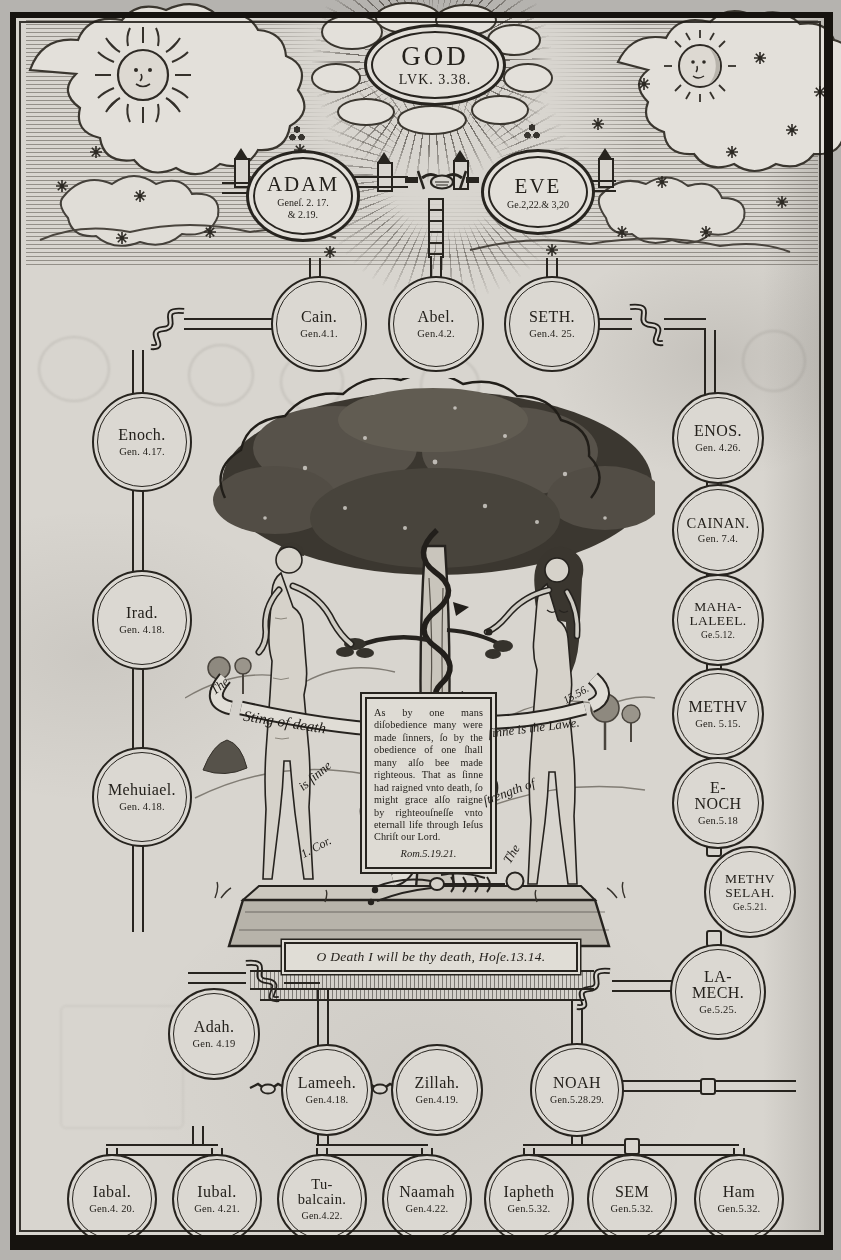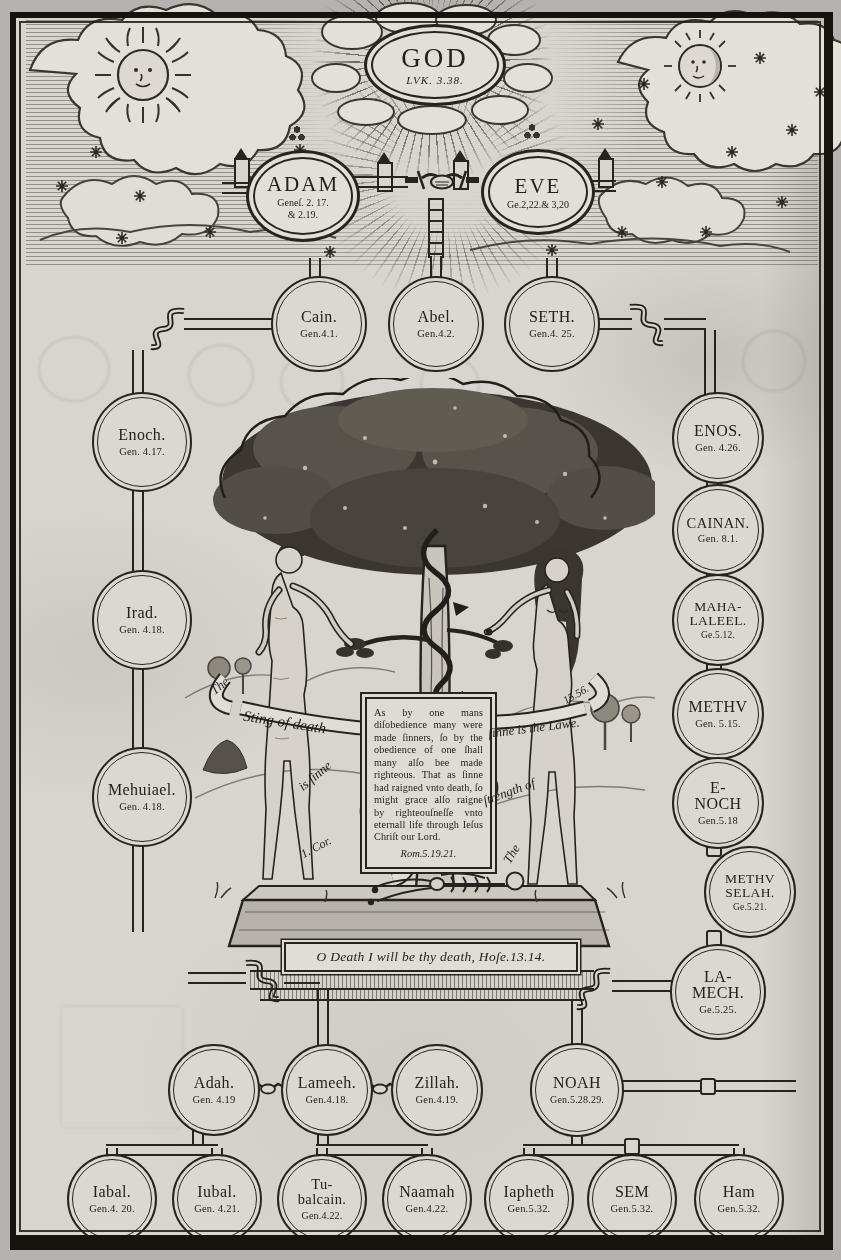--- a/index.html
+++ b/index.html
@@ -39,21 +39,21 @@
   .node::before{content:"";position:absolute;inset:3px;border:1.5px solid #27241f;border-radius:50%;}
   .node .nm{font-size:16px;line-height:1.02;white-space:pre-line;letter-spacing:.4px;}
   .node .rf{font-size:10.5px;margin-top:3px;letter-spacing:.2px;}
   
   .oval{position:absolute;border:3px solid #27241f;border-radius:50%;background:#e2dfd9;z-index:5;
         display:flex;flex-direction:column;align-items:center;justify-content:center;text-align:center;}
   .oval::before{content:"";position:absolute;inset:4px;border:2px solid #27241f;border-radius:50%;}
   .oval .nm{font-size:21px;letter-spacing:2px;}
   .oval .rf{font-size:10px;white-space:pre-line;line-height:1.15;}
   .oval.god .nm{font-size:27px;letter-spacing:3px;}
-  .oval.god .rf{font-size:11px;letter-spacing:1px;font-style:italic;}
+  .oval.god .rf{font-size:14px;letter-spacing:1px;}
   .tower{position:absolute;width:12px;height:26px;background:#d8d5cf;border:2px solid #27241f;z-index:4;}
   .tower::before{content:"";position:absolute;left:-2px;top:-12px;border-left:7px solid transparent;
         border-right:7px solid transparent;border-bottom:11px solid #27241f;}
   .trefoil{position:absolute;width:18px;height:16px;z-index:4;opacity:.9;
     background:radial-gradient(circle at 50% 22%,#27241f 0 3.2px,transparent 3.4px),
                radial-gradient(circle at 25% 70%,#27241f 0 3.2px,transparent 3.4px),
                radial-gradient(circle at 75% 70%,#27241f 0 3.2px,transparent 3.4px);}
   .ghost{position:absolute;border:2px solid #56524b;border-radius:50%;opacity:.14;filter:blur(1px);z-index:1;}
   .rib{position:absolute;z-index:6;font-style:italic;white-space:nowrap;color:#1e1b17;}
   .panel{position:absolute;left:365px;top:697px;width:127px;height:172px;z-index:6;background:#dedbd4;
@@ -431,21 +431,21 @@
     <span class="nm">Mehuiael.</span>
     <span class="rf">Gen. 4.18.</span>
   </div>
 
   <div class="node" style="left:672px;top:392px;width:88px;height:88px">
     <span class="nm">ENOS.</span>
     <span class="rf">Gen. 4.26.</span>
   </div>
   <div class="node" style="left:672px;top:484px;width:88px;height:88px">
     <span class="nm" style="font-size:14.5px">CAINAN.</span>
-    <span class="rf">Gen. 8.1.</span>
+    <span class="rf">Gen. 7.4.</span>
   </div>
   <div class="node" style="left:672px;top:574px;width:88px;height:88px">
     <span class="nm" style="font-size:13.5px">MAHA-
 LALEEL.</span>
     <span class="rf" style="font-size:9.5px">Ge.5.12.</span>
   </div>
   <div class="node" style="left:672px;top:668px;width:88px;height:88px">
     <span class="nm">METHV</span>
     <span class="rf">Gen. 5.15.</span>
   </div>
@@ -458,21 +458,21 @@
     <span class="nm" style="font-size:13.5px">METHV
 SELAH.</span>
     <span class="rf" style="font-size:9.5px">Ge.5.21.</span>
   </div>
   <div class="node" style="left:670px;top:944px;width:92px;height:92px">
     <span class="nm">LA-
 MECH.</span>
     <span class="rf">Ge.5.25.</span>
   </div>
 
-  <div class="node" style="left:168px;top:1044px;width:88px;height:88px">
+  <div class="node" style="left:168px;top:988px;width:88px;height:88px">
     <span class="nm">Adah.</span>
     <span class="rf">Gen. 4.19</span>
   </div>
   <div class="node" style="left:281px;top:1044px;width:88px;height:88px">
     <span class="nm">Lameeh.</span>
     <span class="rf">Gen.4.18.</span>
   </div>
   <div class="node" style="left:391px;top:1044px;width:88px;height:88px">
     <span class="nm">Zillah.</span>
     <span class="rf">Gen.4.19.</span>

